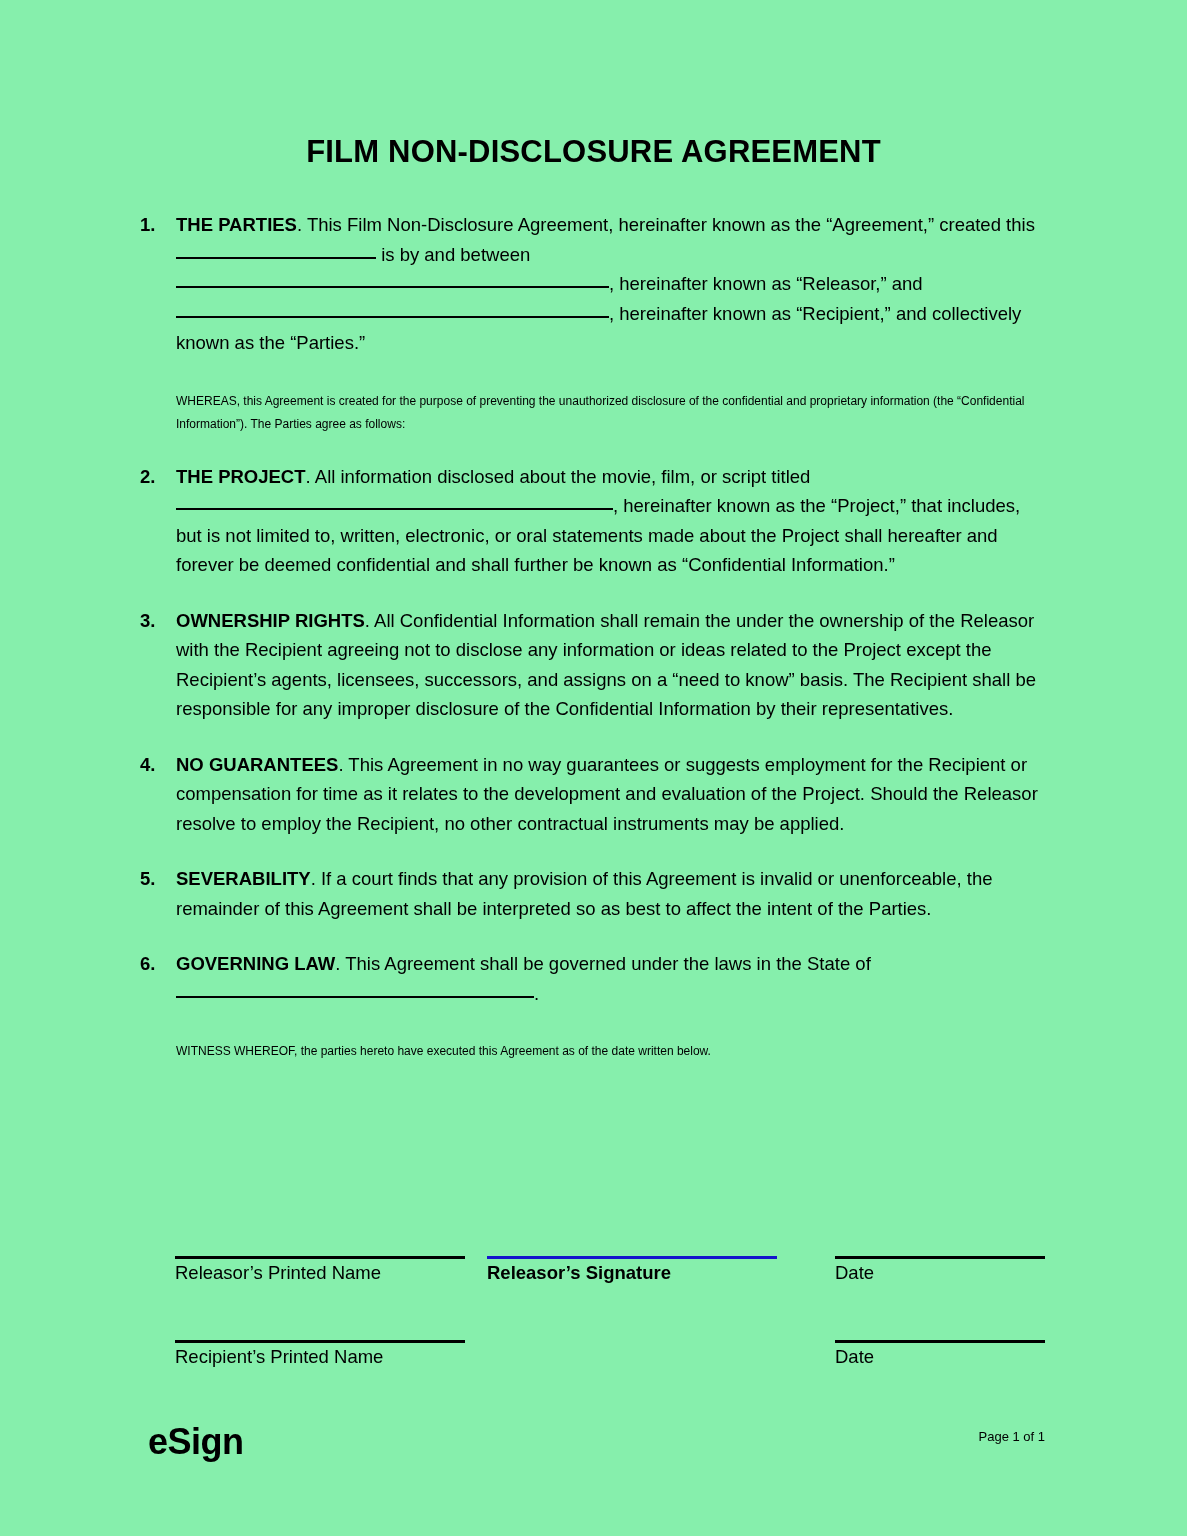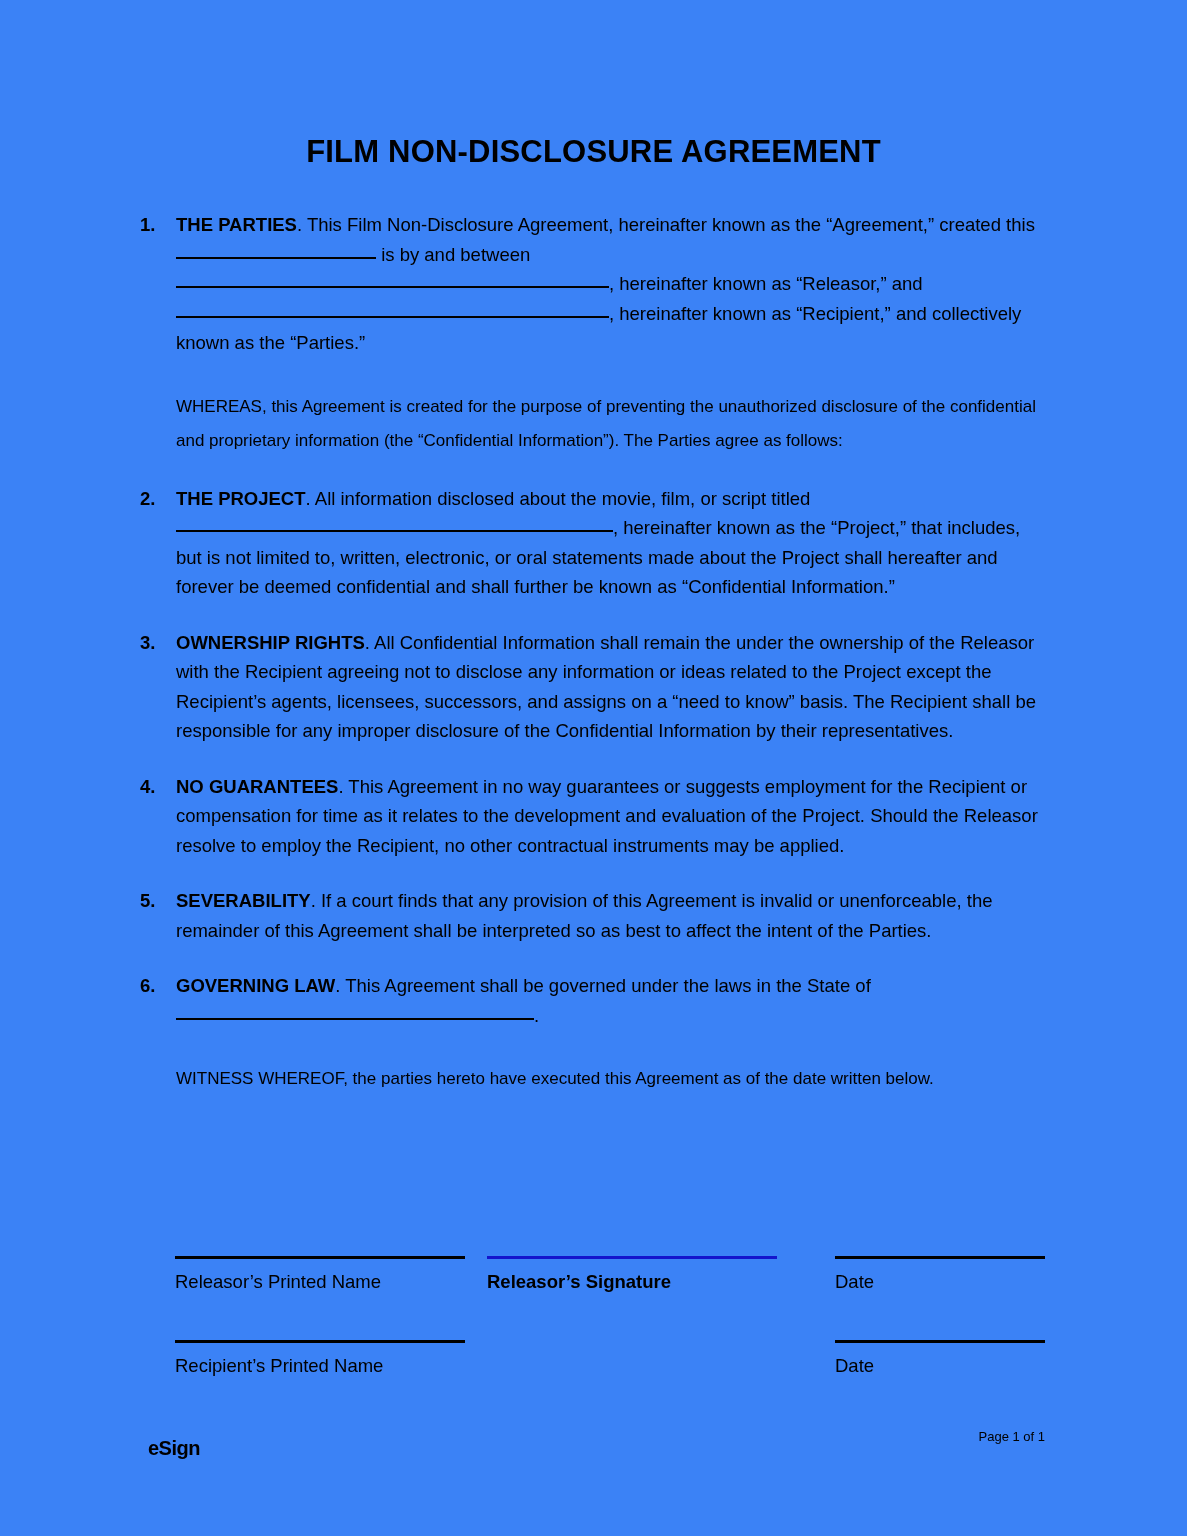--- a/index.html
+++ b/index.html
@@ -13,21 +13,21 @@
     position: relative;
     font-family: "Liberation Sans", sans-serif;
     color: #000000;
     overflow: hidden;
   }
   .page {
     position: absolute;
     top: 0; left: 0;
     width: 1187px;
     height: 1536px;
-    background: #3b82f6;
+    background: #86efac;
   }
   .doc-title {
     position: absolute;
     top: 134px;
     left: 0;
     width: 1187px;
     text-align: center;
     font-size: 31px;
     font-weight: bold;
     letter-spacing: 0.2px;
@@ -51,22 +51,22 @@
     top: 0;
     font-weight: bold;
     font-size: 18.5px;
   }
   .clause .heading {
     font-weight: bold;
   }
   .plain-para {
     padding-left: 36px;
     margin-bottom: 26px;
-    font-size: 17px;
-    line-height: 34px;
+    font-size: 12px;
+    line-height: 23px;
     margin-top: 32px;
   }
   .blank {
     display: inline-block;
     border-bottom: 2.5px solid #000;
     vertical-align: 2px;
     height: 17px;
   }
   .blank-date   { width: 200px; }
   .blank-party  { width: 433px; }
@@ -91,21 +91,21 @@
     top: 0;
   }
   .sig-cell .rule {
     height: 0;
     border-top: 3px solid #000000;
   }
   .sig-cell .rule.blue {
     border-top-color: #1414cc;
   }
   .sig-cell .caption {
-    margin-top: 11px;
+    margin-top: 2px;
     font-size: 18.5px;
     line-height: 24px;
     white-space: nowrap;
   }
   .sig-cell .caption.bold {
     font-weight: bold;
   }
   .col-name  { left: 0px;   width: 290px; }
   .col-sig   { left: 312px; width: 290px; }
   .col-date  { left: 660px; width: 210px; }
@@ -113,22 +113,22 @@
   .footer {
     position: absolute;
     left: 148px;
     right: 142px;
     top: 1421px;
     height: 46px;
   }
   .brand {
     position: absolute;
     left: 0;
-    top: 16px;
-    font-size: 20px;
+    top: 0;
+    font-size: 36px;
     font-weight: bold;
     letter-spacing: -0.5px;
     text-align: right;
   }
   .page-num {
     position: absolute;
     right: 0;
     top: 8px;
     font-size: 13px;
   }

